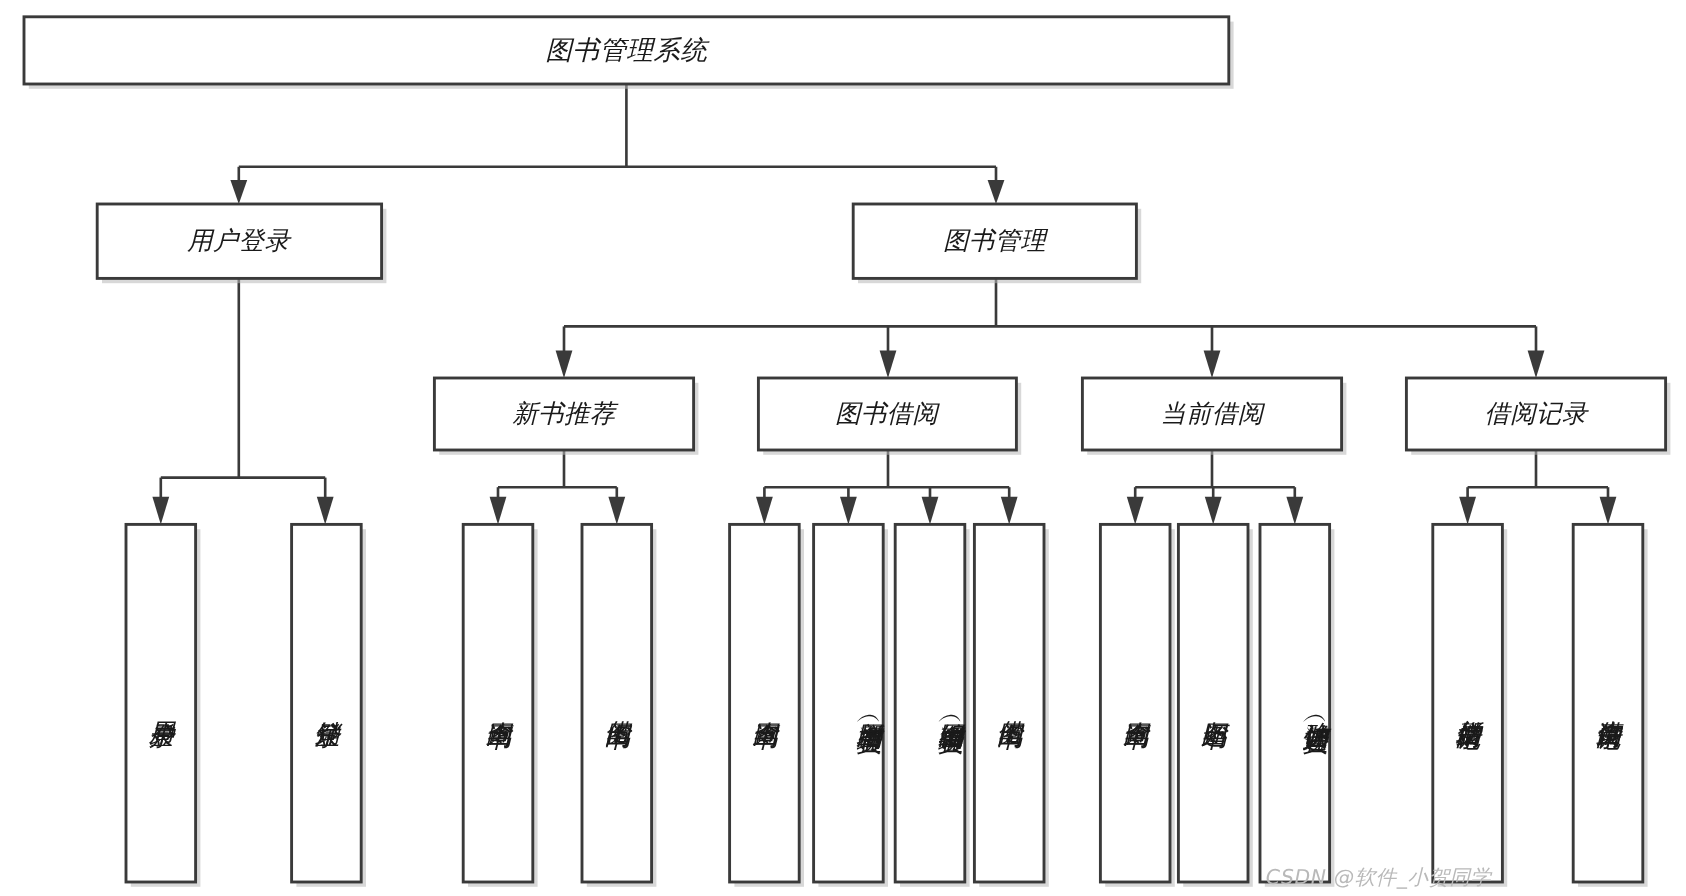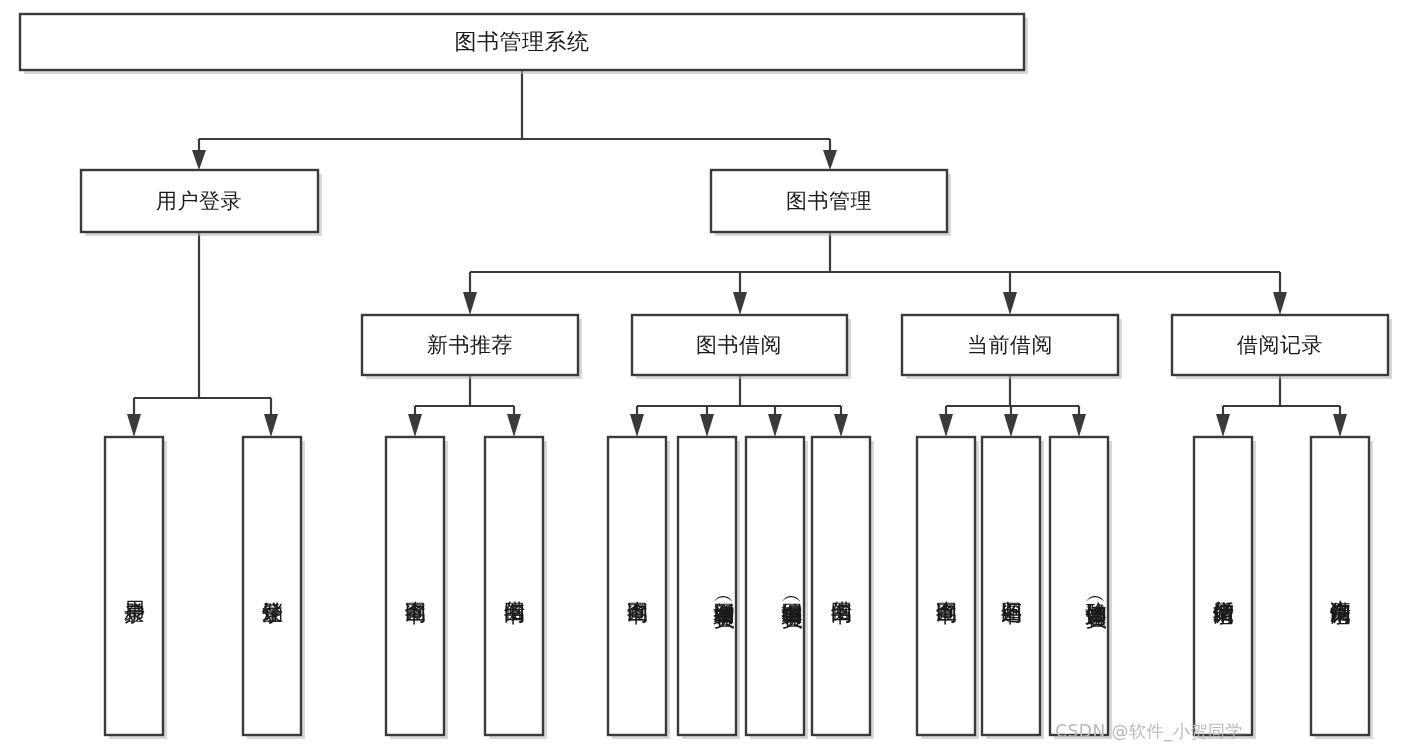--- a/index.html
+++ b/index.html
@@ -12,20 +12,21 @@
     width: 1405px;
     height: 747px;
     overflow: hidden;
     font-family: "DejaVu Sans", "Liberation Sans", sans-serif;
   }
   #diagram-root {
     position: relative;
     width: 1253px;
     height: 747px;
     background: #ffffff;
+    font-style: italic;
   }
   svg#diagram-svg {
     position: absolute;
     top: 0;
     left: 0;
     width: 1405px;
     height: 747px;
   }
   .node-box {
     fill: #ffffff;

